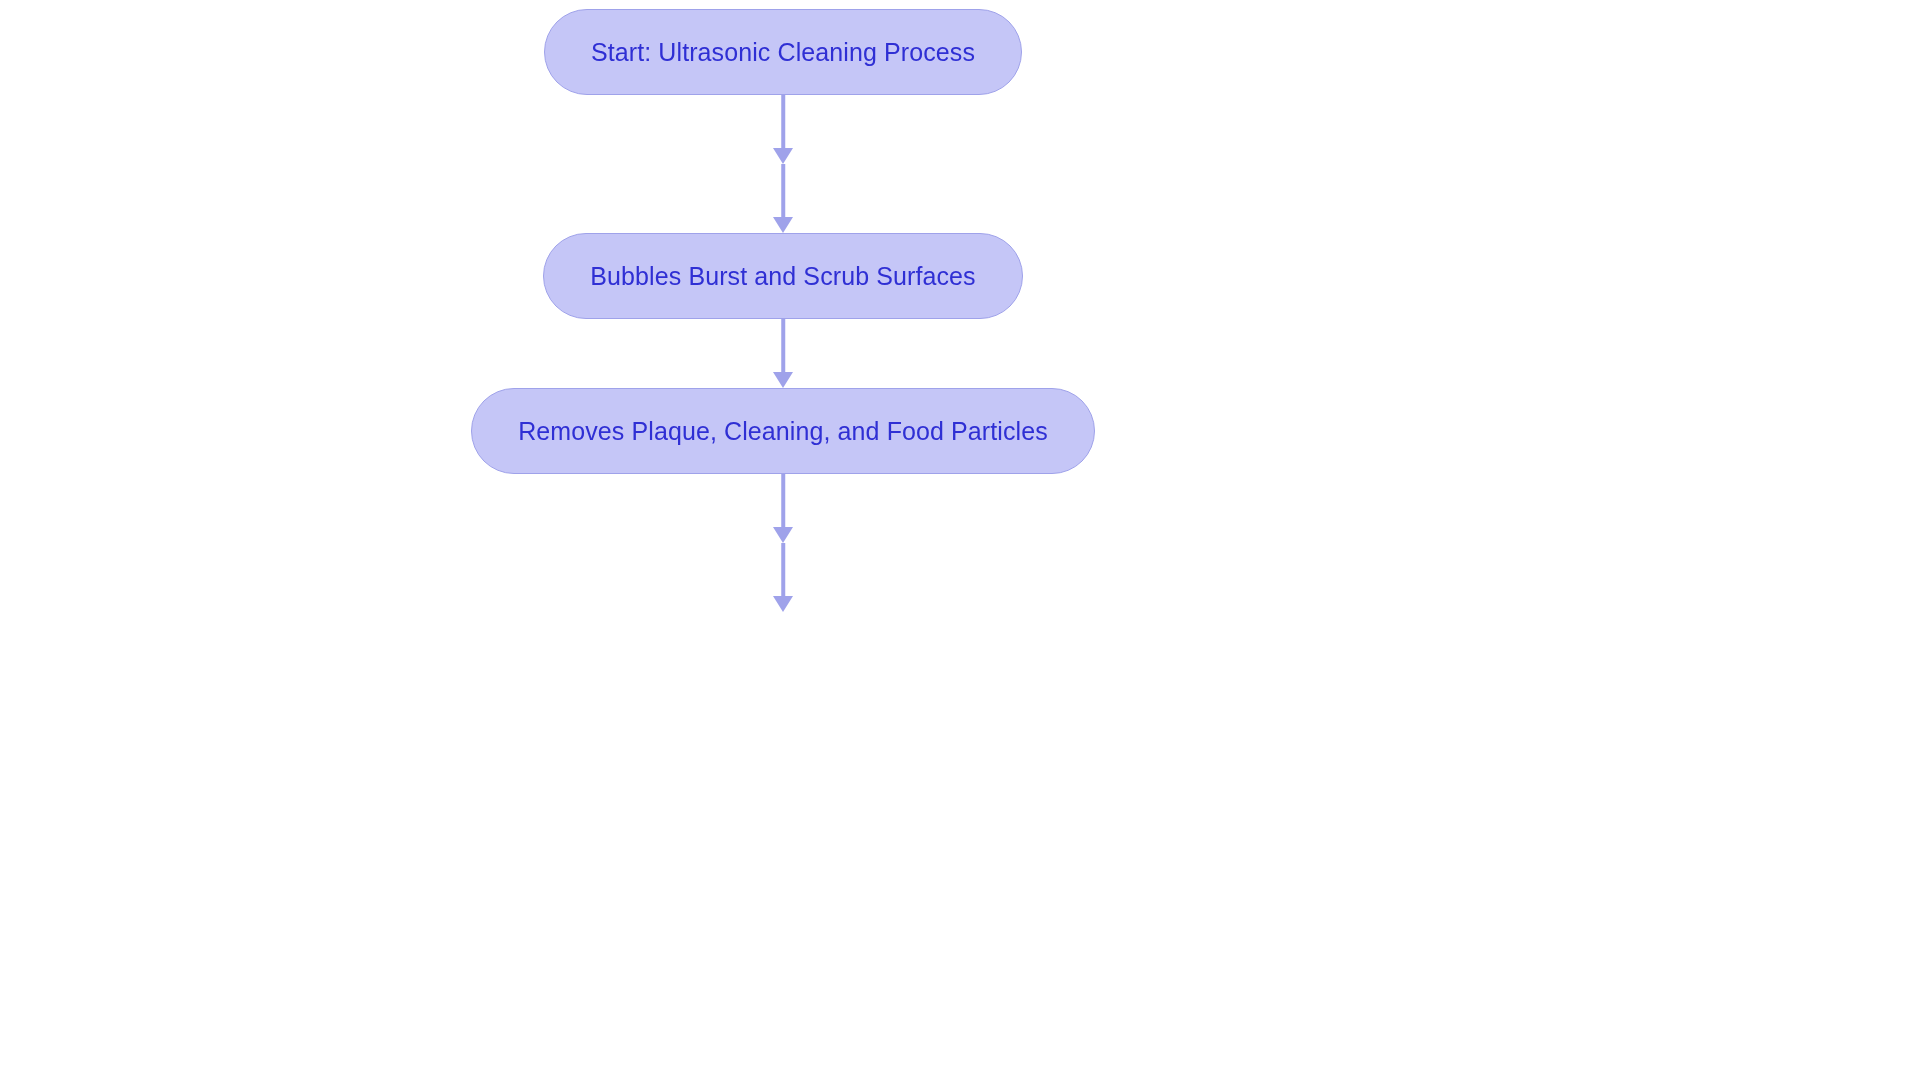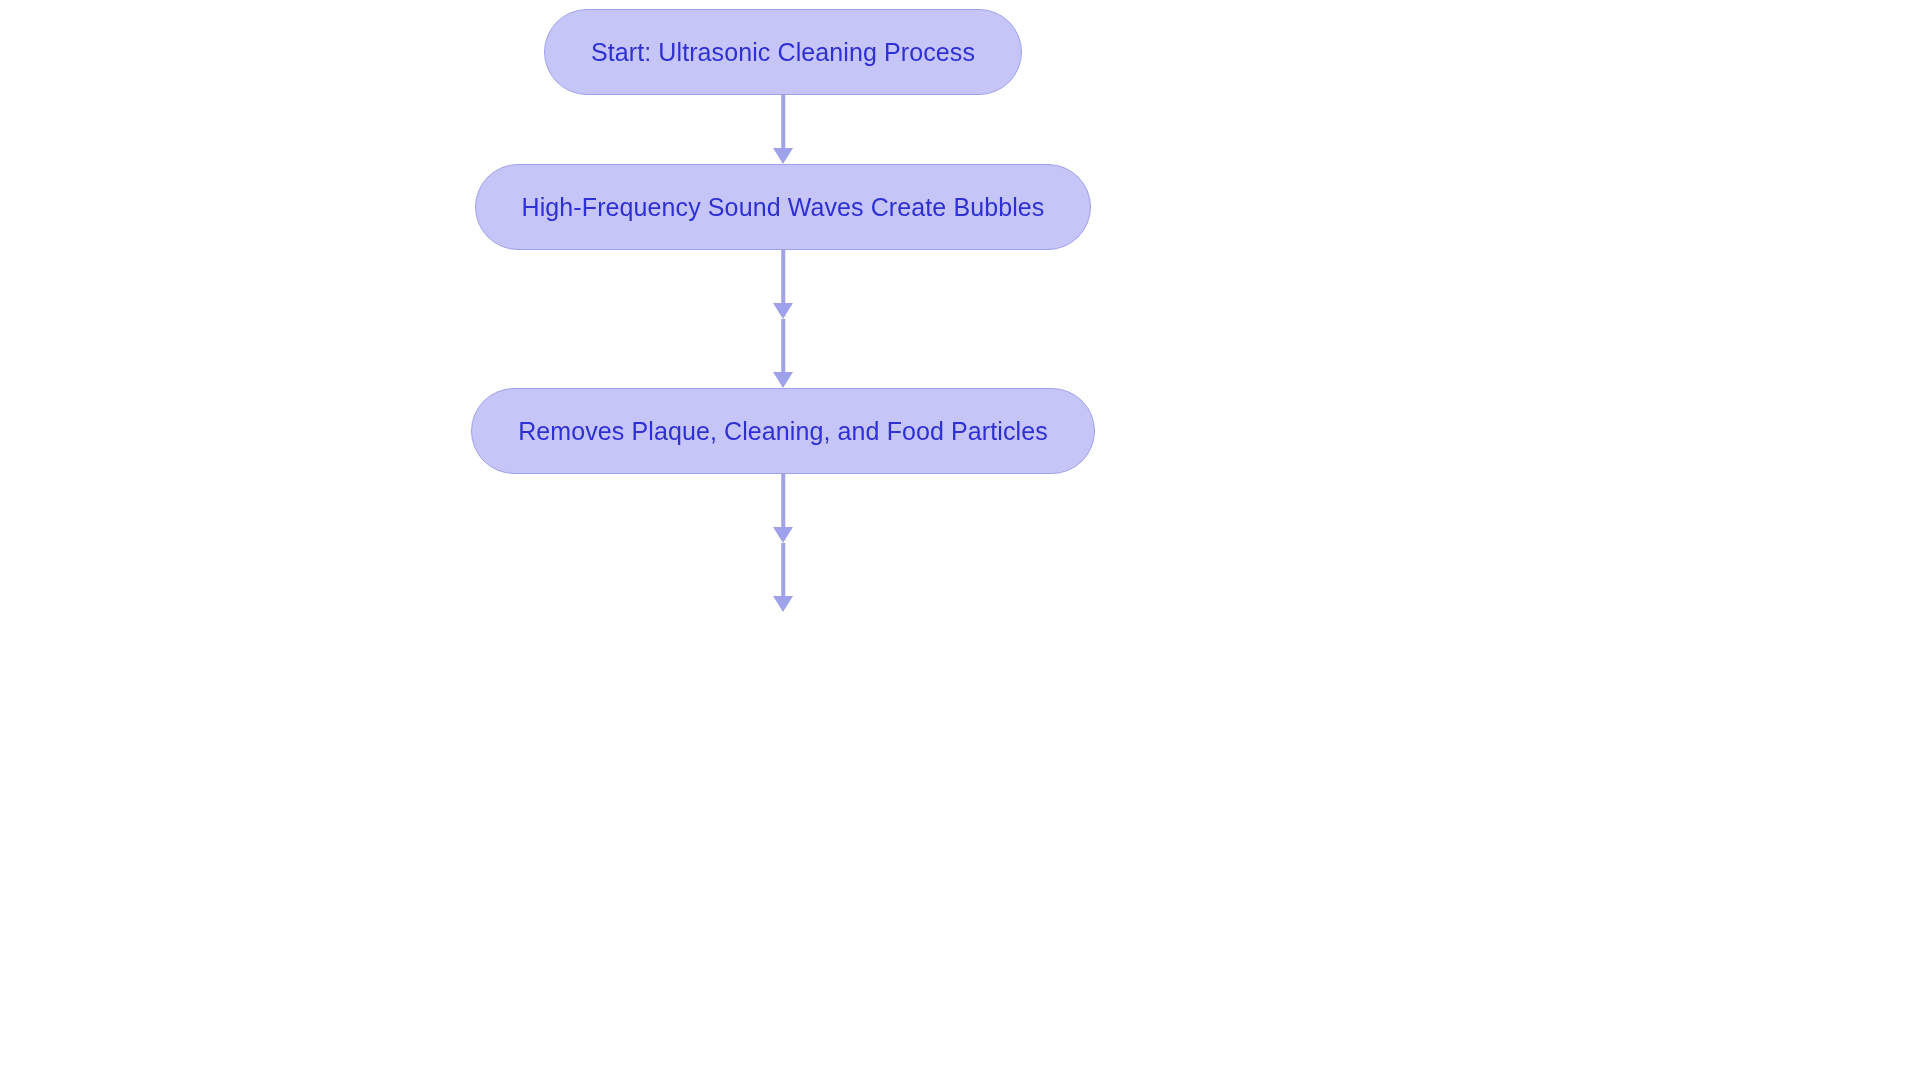--- a/index.html
+++ b/index.html
@@ -98,27 +98,27 @@
 
     <div class="top-spacer"></div>
 
     <div class="node">Start: Ultrasonic Cleaning Process</div>
 
     <div class="connector gap-1">
       <div class="stem"></div>
       <div class="head"></div>
     </div>
 
-    <div class="node">High-Frequency Sound Waves Create Bubbles</div>
 
     <div class="connector gap-2">
       <div class="stem"></div>
       <div class="head"></div>
     </div>
 
+    <div class="node">Bubbles Burst and Scrub Surfaces</div>
 
     <div class="connector gap-3">
       <div class="stem"></div>
       <div class="head"></div>
     </div>
 
     <div class="node">Removes Plaque, Cleaning, and Food Particles</div>
 
     <div class="connector gap-4">
       <div class="stem"></div>

